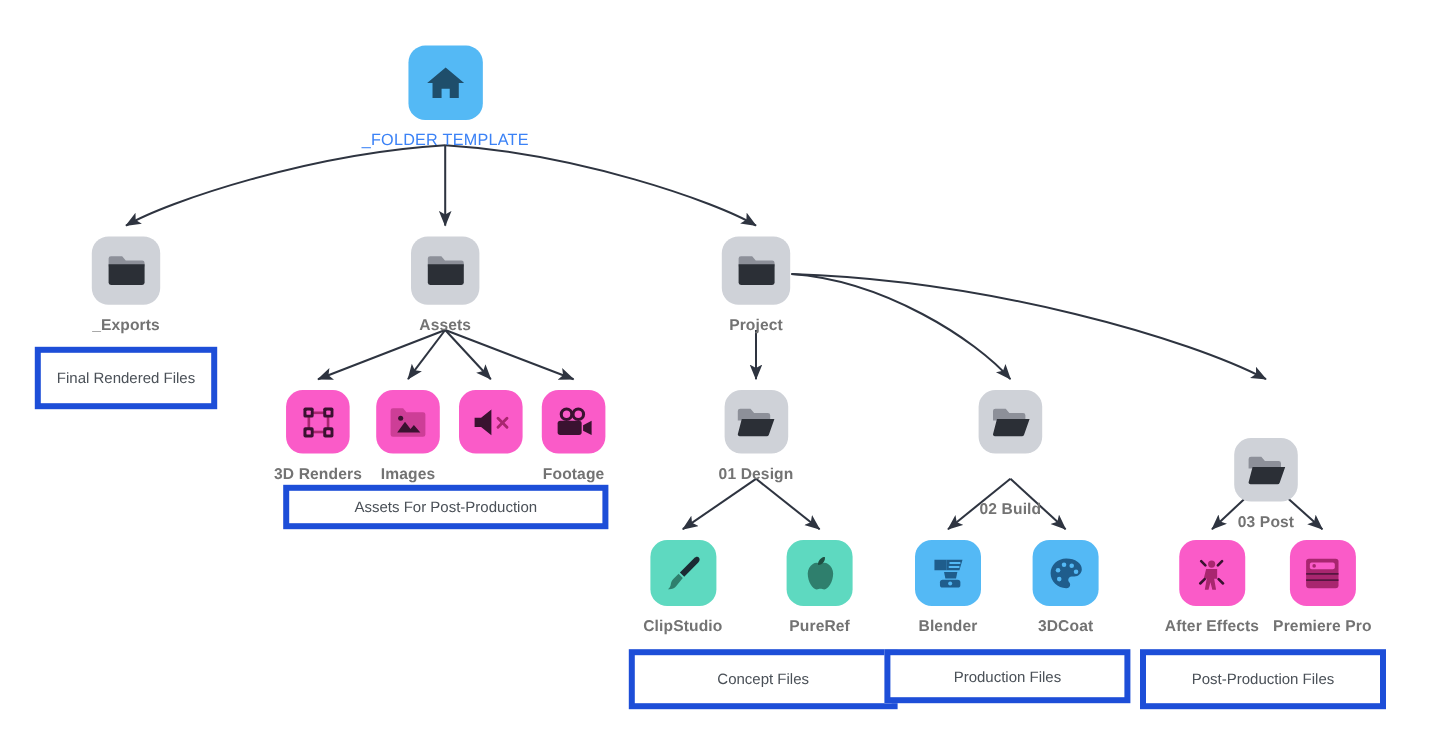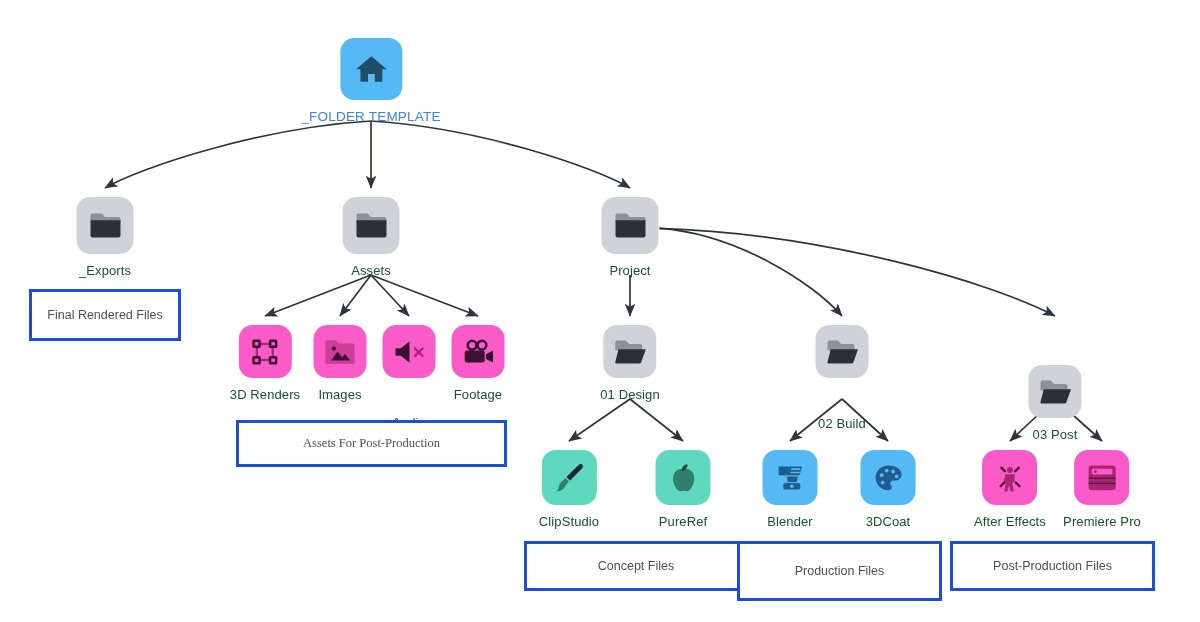--- a/index.html
+++ b/index.html
@@ -20,36 +20,36 @@
   }
   .tile{
     border-radius:14px;
     display:flex;align-items:center;justify-content:center;
     box-sizing:border-box;
   }
   .tile svg{display:block;}
   .node-label{
     margin-top:9px;
     font-size:13px;
-    font-weight:normal;
-    color:#14532d;
+    font-weight:bold;
+    color:#737373;
     white-space:nowrap;
     letter-spacing:.1px;
   }
   .node-label.root{
     font-weight:normal;
     font-size:13.5px;
     letter-spacing:.2px;
     color:#3b82f6;
   }
   .caption{
     position:absolute;
     box-sizing:border-box;
     background:#ffffff;
-    border:3px solid #1d4ed8;
+    border:5px solid #1d4ed8;
     display:flex;align-items:center;justify-content:center;
     font-size:12.5px;
     color:#4a5057;
     white-space:nowrap;
   }
 </style>
 </head>
 <body>
 
 <div id="canvas">
@@ -272,18 +272,18 @@
           <line x1="1.5" y1="14.2" x2="28.5" y2="14.2"></line>
           <line x1="1.5" y1="19.4" x2="28.5" y2="19.4"></line>
         </g>
       </svg>
         </div>
      <div class="node-label">Premiere Pro</div>
       </div>
     </div>
   <div id="captions">
       <div class="caption" style="left: 29px; top: 289px; width: 152px; height: 52px;">Final Rendered Files</div>
-      <div class="caption" style="left: 236px; top: 420px; width: 271px; height: 47px; font-family: Liberation Serif, serif;">Assets For Post-Production</div>
+      <div class="caption" style="left: 236px; top: 404px; width: 271px; height: 37px;">Assets For Post-Production</div>
       <div class="caption" style="left: 524px; top: 541px; width: 224px; height: 50px;">Concept Files</div>
-      <div class="caption" style="left: 737px; top: 541px; width: 205px; height: 60px;">Production Files</div>
+      <div class="caption" style="left: 737px; top: 541px; width: 205px; height: 45px;">Production Files</div>
       <div class="caption" style="left: 950px; top: 541px; width: 205px; height: 50px;">Post-Production Files</div>
     </div>
 </div>
 
 </body></html>

